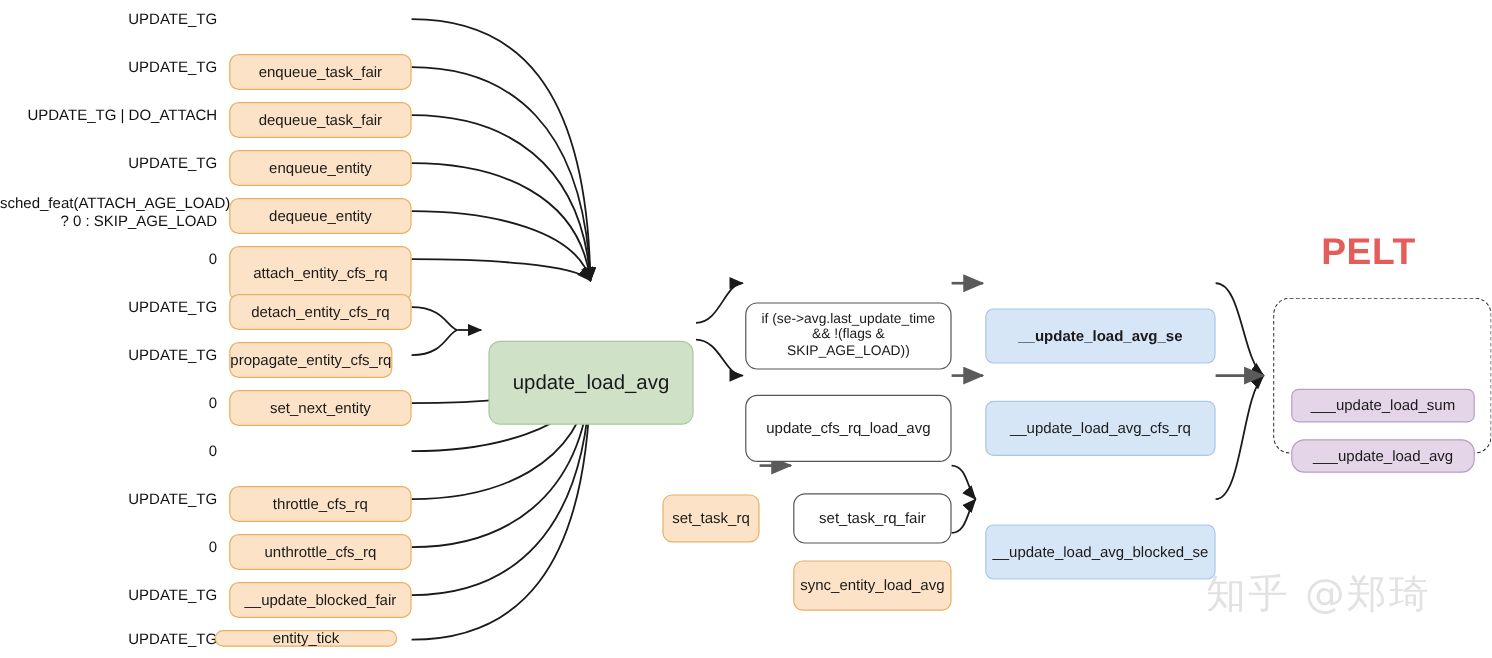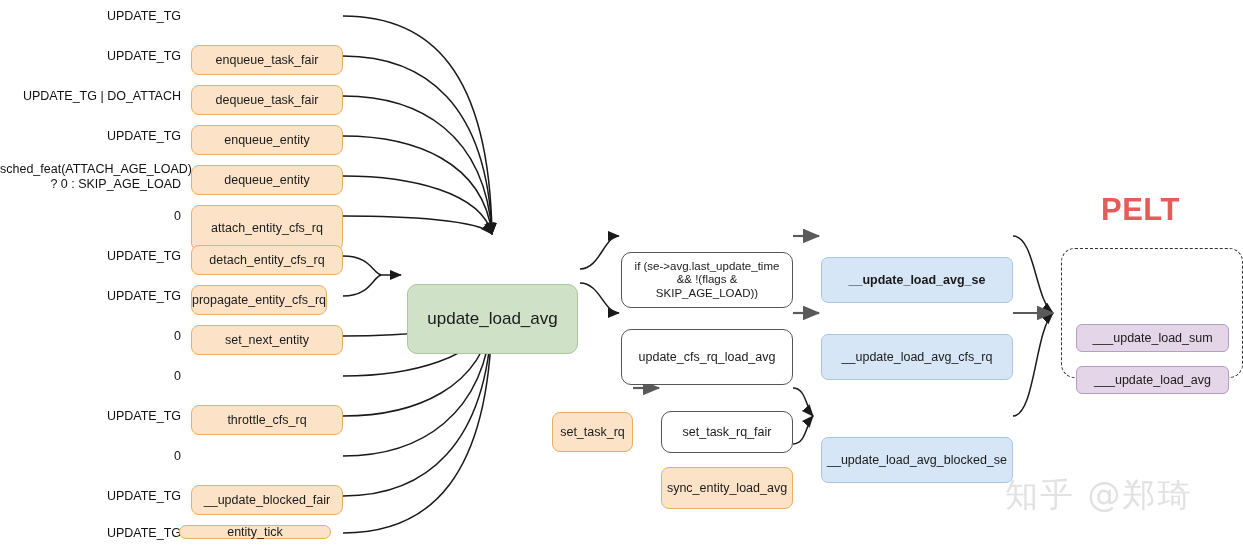--- a/index.html
+++ b/index.html
@@ -173,20 +173,21 @@
 
   <div class="node n-orange" style="left:191px; top:1px;   width:152px; height:30px;">enqueue_task_fair</div>
   <div class="node n-orange" style="left:191px; top:41px;  width:152px; height:30px;">dequeue_task_fair</div>
   <div class="node n-orange" style="left:191px; top:81px;  width:152px; height:30px;">enqueue_entity</div>
   <div class="node n-orange" style="left:191px; top:121px; width:152px; height:30px;">dequeue_entity</div>
   <div class="node n-orange" style="left:191px; top:161px; width:152px; height:46px;">attach_entity_cfs_rq</div>
   <div class="node n-orange" style="left:191px; top:201px; width:152px; height:30px;">detach_entity_cfs_rq</div>
   <div class="node n-orange" style="left:191px; top:241px; width:136px; height:30px;">propagate_entity_cfs_rq</div>
   <div class="node n-orange" style="left:191px; top:281px; width:152px; height:30px;">set_next_entity</div>
   <div class="node n-orange" style="left:191px; top:361px; width:152px; height:30px;">throttle_cfs_rq</div>
+  <div class="node n-orange" style="left:191px; top:401px; width:152px; height:30px;">unthrottle_cfs_rq</div>
   <div class="node n-orange" style="left:191px; top:441px; width:152px; height:30px;">__update_blocked_fair</div>
   <div class="node n-orange" style="left:179px; top:481px; width:152px; height:14px;">entity_tick</div>
   <div class="node n-orange" style="left:191px; top:518px; width:152px; height:30px;">sched_group_set_shares</div>
 
   <div class="node n-green" style="left:407px; top:240px; width:171px; height:70px;">update_load_avg</div>
 
   <div class="node n-white" style="left:621px; top:208px; width:172px; height:56px; font-size:11.5px;">if (se-&gt;avg.last_update_time
 &amp;&amp; !(flags &amp;
 SKIP_AGE_LOAD))</div>
   <div class="node n-white" style="left:621px; top:285px; width:172px; height:56px;">update_cfs_rq_load_avg</div>
@@ -195,17 +196,17 @@
   <div class="node n-orange" style="left:552px; top:368px; width:81px; height:40px;">set_task_rq</div>
   <div class="node n-orange" style="left:661px; top:423px; width:132px; height:42px;">sync_entity_load_avg</div>
 
   <div class="node n-blue" style="left:821px; top:213px; width:192px; height:46px;font-weight:bold;">__update_load_avg_se</div>
   <div class="node n-blue" style="left:821px; top:290px; width:192px; height:46px;">__update_load_avg_cfs_rq</div>
   <div class="node n-blue" style="left:821px; top:393px; width:192px; height:46px;">__update_load_avg_blocked_se</div>
 
   <div id="pelt-title" style="left:1101px; top:192px;">PELT</div>
   <div id="pelt-group" style="left:1061px; top:248px; width:182px; height:130px;"></div>
   <div class="node n-purple" style="left:1076px; top:280px; width:153px; height:28px;">___update_load_sum</div>
-  <div class="node n-purple" style="left:1076px; top:322px; width:153px; height:28px;">___update_load_avg</div>
+  <div class="node n-purple" style="left:1076px; top:322px; width:153px; height:28px;border-radius:11px;">___update_load_avg</div>
 
   <div id="watermark" style="left:1005px; top:473px;">知乎 @郑琦</div>
 
 </div>
 
 </body></html>

